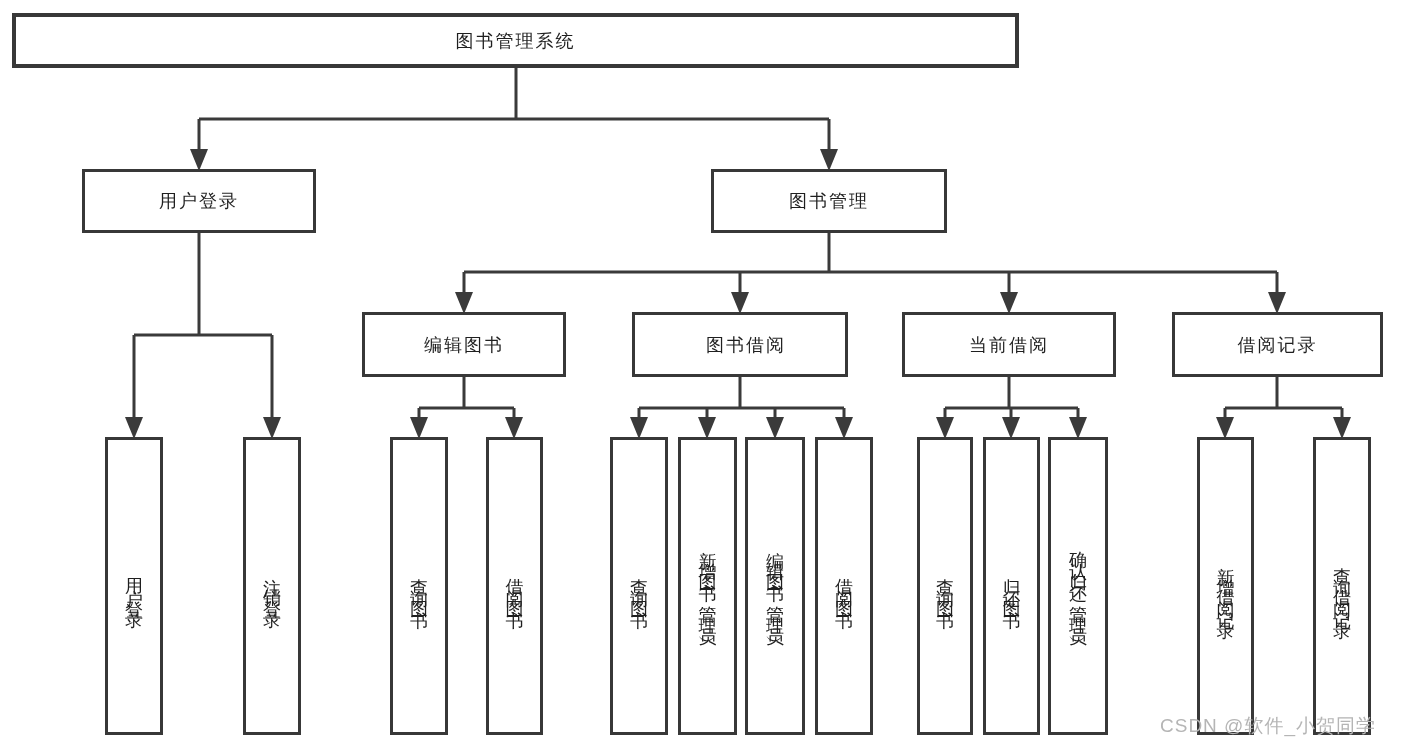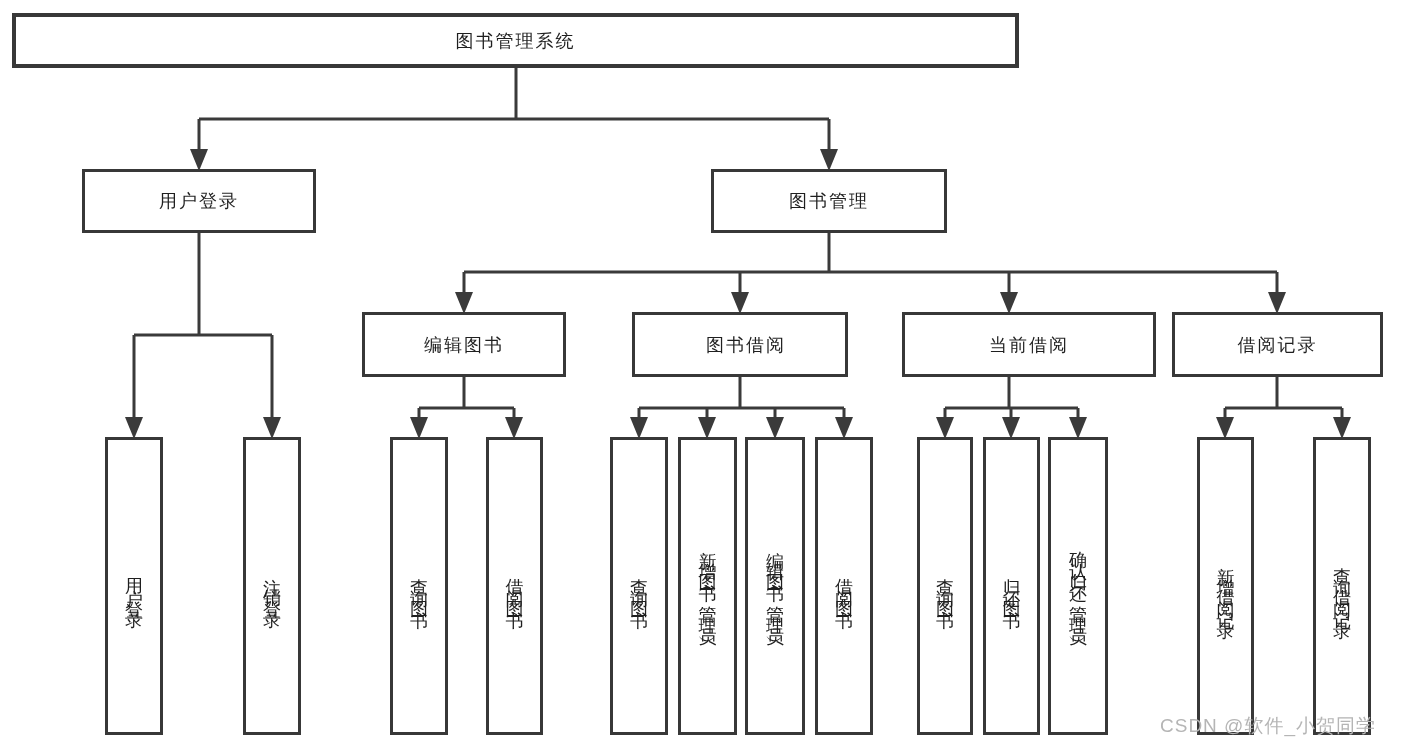--- a/index.html
+++ b/index.html
@@ -75,21 +75,21 @@
   <div class="hbox" style="left:711px;top:169px;width:236px;height:64px;">
     <span>图书管理</span>
   </div>
 
   <div class="hbox" style="left:362px;top:312px;width:204px;height:65px;">
     <span>编辑图书</span>
   </div>
   <div class="hbox" style="left:632px;top:312px;width:216px;height:65px;padding-left:12px;">
     <span>图书借阅</span>
   </div>
-  <div class="hbox" style="left:902px;top:312px;width:254px;height:65px;">
+  <div class="hbox" style="left:902px;top:312px;width:214px;height:65px;">
     <span>当前借阅</span>
   </div>
   <div class="hbox" style="left:1172px;top:312px;width:211px;height:65px;">
     <span>借阅记录</span>
   </div>
 
   <div class="vbox" style="left:105px;width:58px;">
     <span>用户登录</span>
   </div>
   <div class="vbox" style="left:243px;width:58px;">

